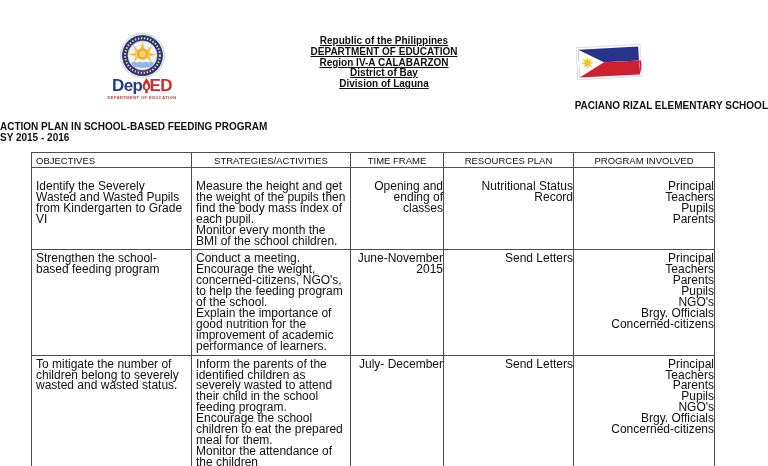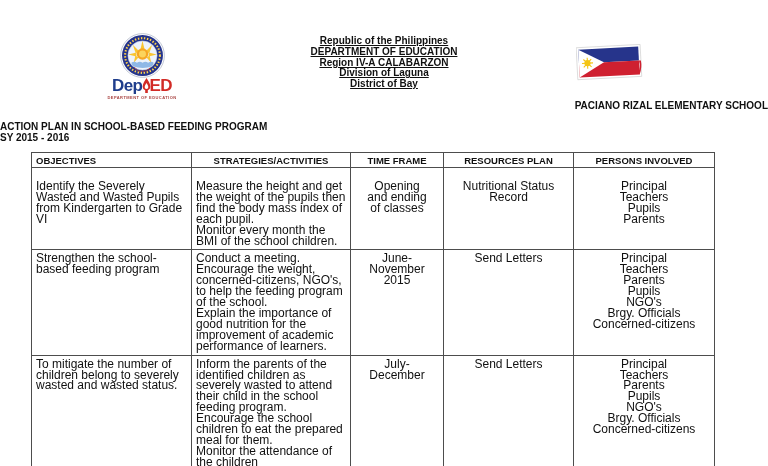--- a/index.html
+++ b/index.html
@@ -41,29 +41,29 @@
   
   .flag { position:absolute; top:44px; left:576px; }
 
   
   table.plan {
     position:absolute; top:152px; left:31px; width:683px;
     border-collapse:collapse; table-layout:fixed; background:#fff;
   }
   table.plan th, table.plan td { border:1px solid #4d4d4d; }
   table.plan th {
-    font-size:9.5px; font-weight:bold; height:12px; padding:1px 4px;
+    font-size:9.5px; font-weight:normal; height:12px; padding:1px 4px;
     text-align:center; vertical-align:middle; color:#101010;margin-top:28px;
   }
   table.plan th.left { text-align:left; }
   table.plan td {
     font-size:12px; line-height:10.9px; vertical-align:top;
     padding:3px 3px 3px 4px; white-space:pre-line; color:#101010;
   }
-  table.plan td.center { text-align:center; padding:3px 14px;margin-left:32px; }
+  table.plan td.center { text-align:right; padding:3px 0;margin-left:32px; }
   table.plan tr.lead-gap td { padding-top:13px; }
   tr.row-1 { height:71px; }
   tr.row-2 { height:83px; }
   tr.row-3 { height:100px; }
 </style>
 </head>
 <body>
 
 <div class="page">
 
@@ -96,22 +96,22 @@
       </svg>
       <span class="wm-red">ED</span>
     </div>
     <div class="wm-caption">DEPARTMENT OF EDUCATION</div>
   </div>
 
   <div class="letterhead">
     <div>Republic of the Philippines</div>
     <div>DEPARTMENT OF EDUCATION</div>
     <div>Region IV-A CALABARZON</div>
+    <div>District of Bay</div>
     <div>Division of Laguna</div>
-    <div>District of Bay</div>
   </div>
 
   <div class="school-name">PACIANO RIZAL ELEMENTARY SCHOOL</div>
 
   <div class="doc-title">
     <div>ACTION PLAN IN SCHOOL-BASED FEEDING PROGRAM</div>
     <div>SY 2015 - 2016</div>
   </div>
 
   <svg class="flag" width="68" height="40" viewBox="0 0 68 40">
@@ -138,21 +138,21 @@
         <col style="width:93px">
       <col style="width:130px">
         <col style="width:141px">
     </colgroup>
     <thead>
       <tr>
         <th class="left">OBJECTIVES</th>
         <th>STRATEGIES/ACTIVITIES</th>
         <th>TIME FRAME</th>
         <th>RESOURCES PLAN</th>
-        <th>PERSONS INVOLVED</th>
+        <th>PROGRAM INVOLVED</th>
       </tr>
     </thead>
     <tbody>
       <tr class="row-1 lead-gap">
         <td>Identify the Severely Wasted and Wasted Pupils  from Kindergarten to Grade VI</td>
         <td>Measure the height and get the weight of the pupils then find the body mass index of each pupil.
 Monitor every month the BMI of the school children.</td>
         <td class="center">Opening and ending of classes</td>
         <td class="center">Nutritional Status Record</td>
         <td class="center">Principal

